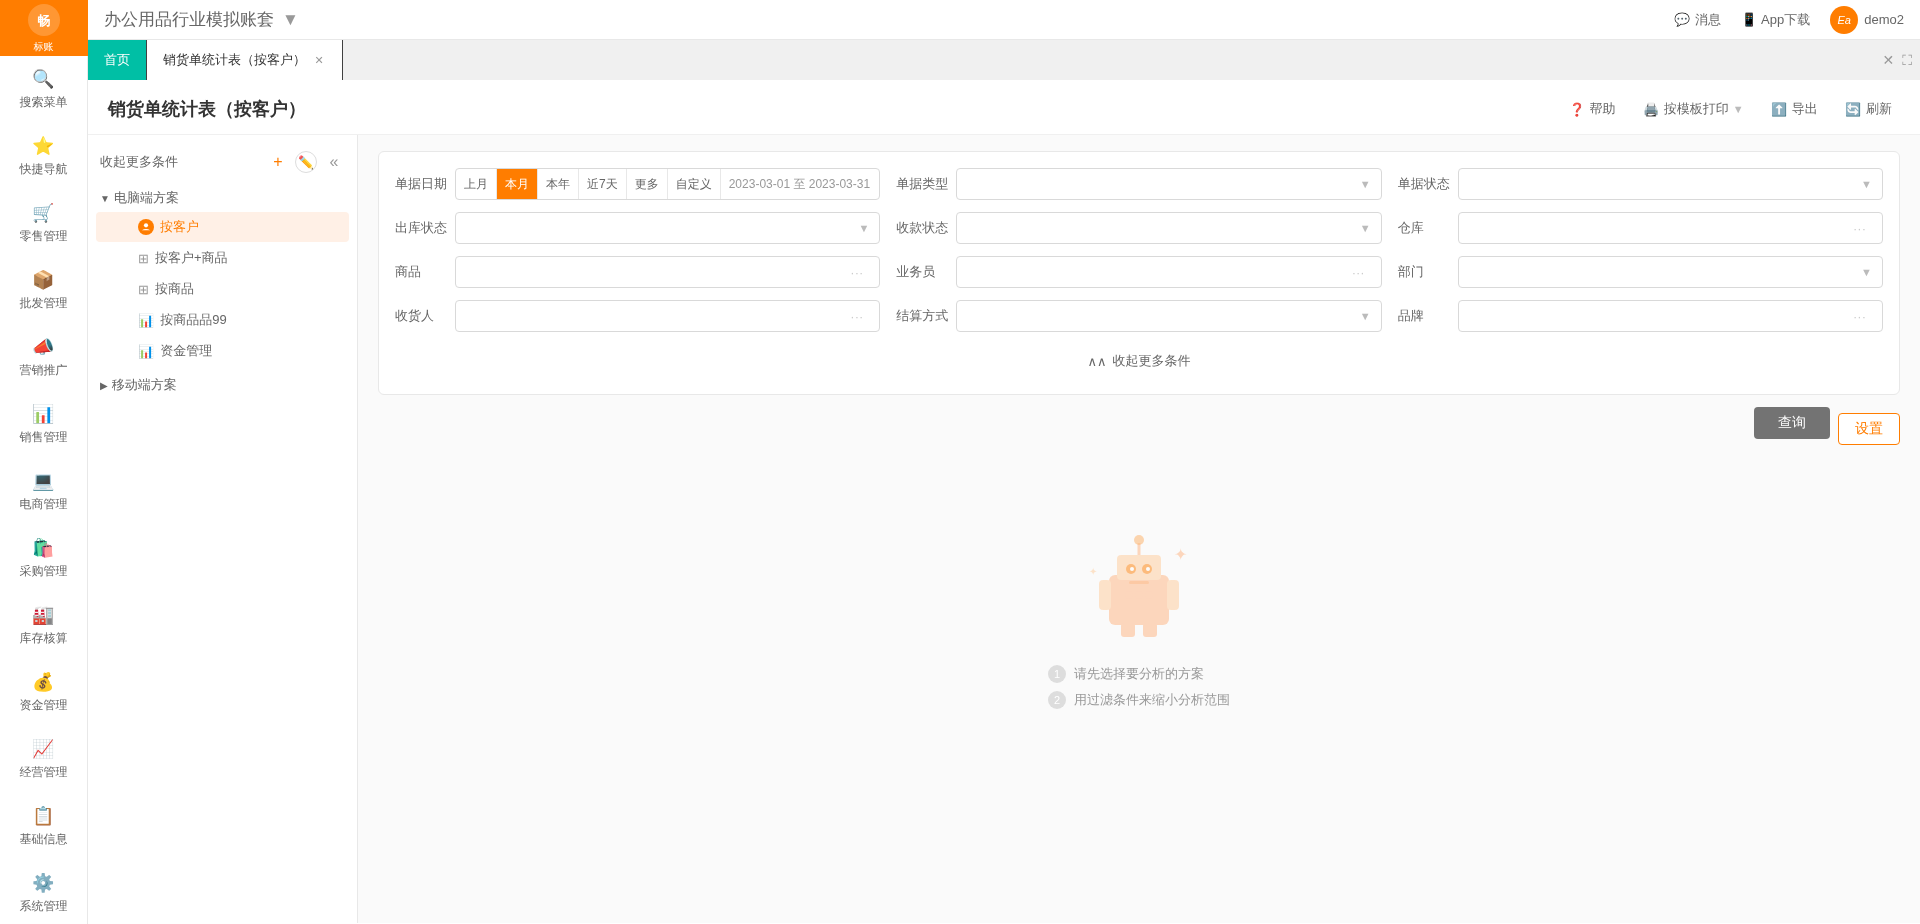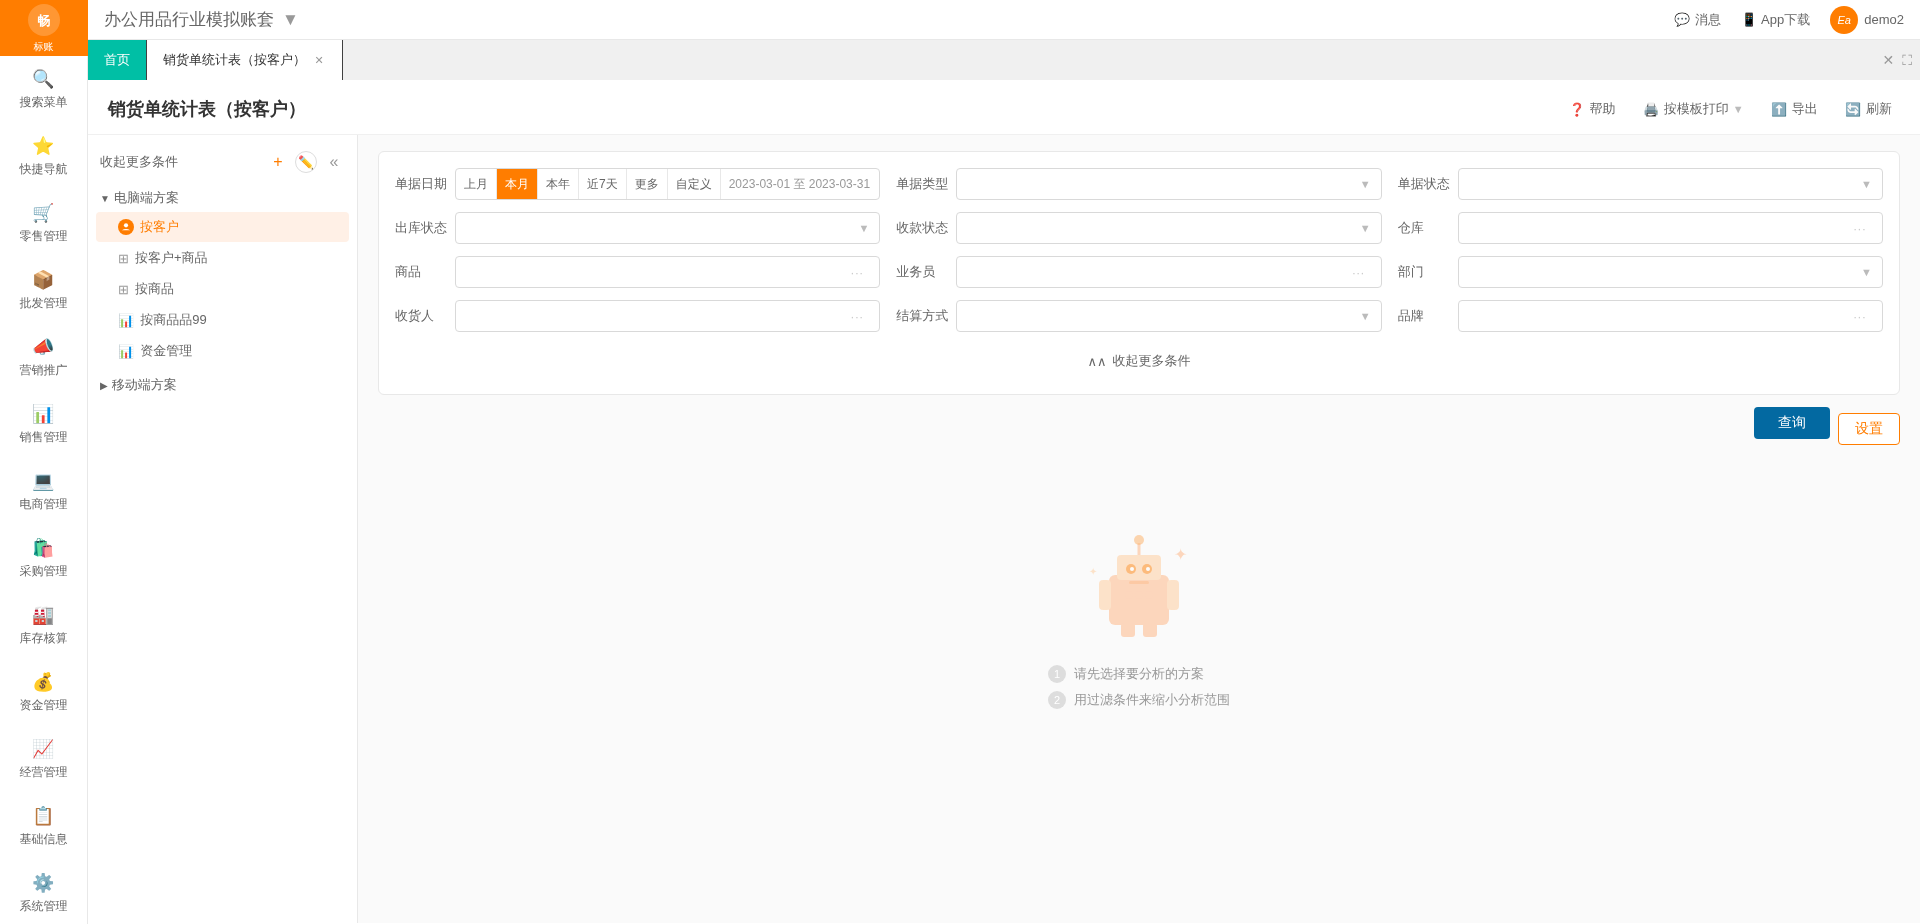--- a/index.html
+++ b/index.html
@@ -47,41 +47,41 @@
 
     
     .left-panel { width: 270px; border-right: 1px solid #e8e8e8; padding: 12px 0; flex-shrink: 0; background: #fff; overflow-y: auto; }
     .panel-header { padding: 4px 12px 8px; display: flex; align-items: center; justify-content: space-between; }
     .panel-title { font-size: 13px; color: #666; }
     .panel-actions { display: flex; gap: 6px; align-items: center; }
     .panel-action-btn { width: 22px; height: 22px; display: flex; align-items: center; justify-content: center; border-radius: 50%; cursor: pointer; color: #999; font-size: 14px; border: 1px solid #ddd; background: #fff; }
     .collapse-btn { color: #999; cursor: pointer; font-size: 16px; }
 
     .tree-section { margin-top: 4px; }
-    .tree-item { padding: 6px 12px 6px 22px; display: flex; align-items: center; gap: 6px; cursor: pointer; color: #666; font-size: 13px; border-radius: 4px; margin: 1px 8px; }
+    .tree-item { padding: 6px 12px 6px 42px; display: flex; align-items: center; gap: 6px; cursor: pointer; color: #666; font-size: 13px; border-radius: 4px; margin: 1px 8px; }
     .tree-item.active { background: #fff0e6; color: #ff7d00; font-weight: 500; }
     .tree-subgroup-header { display: flex; align-items: center; gap: 4px; color: #666; font-size: 13px; cursor: pointer; padding: 4px 12px; }
 
     
     .right-panel { flex: 1; padding: 16px 20px; overflow-y: auto; background: #fafafa; }
     .filter-item { display: flex; align-items: center; gap: 0; }
     .filter-label { color: #666; font-size: 13px; white-space: nowrap; min-width: 60px; }
     .filter-control { flex: 1; height: 32px; border: 1px solid #d9d9d9; border-radius: 4px; background: #fff; display: flex; align-items: center; padding: 0 10px; cursor: pointer; justify-content: space-between; font-size: 13px; color: #333; }
     .filter-control-placeholder { color: #bbb; }
     .filter-date-range { flex: 1; border: 1px solid #d9d9d9; border-radius: 4px; background: #fff; height: 32px; display: flex; align-items: center; font-size: 13px; overflow: hidden; }
     .date-quick-btns { display: flex; align-items: center; }
     .date-btn { padding: 0 8px; height: 36px; display: flex; align-items: center; font-size: 12px; color: #666; cursor: pointer; border-right: 1px solid #e8e8e8; }
     .date-btn.active { background: #ff7d00; color: #fff; border-radius: 2px; }
     .date-range-text { padding: 0 8px; color: #999; font-size: 12px; flex: 1; }
     .filter-dots { color: #ccc; cursor: pointer; padding: 0 6px; }
 
     .filter-section { background: #fff; border: 1px solid #e8e8e8; border-radius: 6px; padding: 16px; margin-bottom: 12px; }
     .collapse-more { display: flex; align-items: center; justify-content: center; gap: 6px; color: #666; font-size: 13px; cursor: pointer; padding: 8px 0; margin-top: 4px; }
 
-    .query-btn { background: #0369a1; color: #fff; border: none; border-radius: 4px; padding: 6px 24px; font-size: 14px; cursor: pointer; height: 32px; }
+    .query-btn { background: #737373; color: #fff; border: none; border-radius: 4px; padding: 6px 24px; font-size: 14px; cursor: pointer; height: 32px; }
     .settings-btn { background: #fff; color: #ff7d00; border: 1px solid #ff7d00; border-radius: 4px; padding: 6px 16px; font-size: 14px; cursor: pointer; height: 32px; margin-top: 6px; }
 
     
     .empty-state { display: flex; flex-direction: column; align-items: center; justify-content: center; padding: 60px 20px; }
     .empty-icon { width: 120px; height: 120px; margin-bottom: 20px; }
     .empty-tips { display: flex; flex-direction: column; gap: 8px; }
     .empty-tip { display: flex; align-items: center; gap: 8px; color: #999; font-size: 13px; }
     .tip-num { width: 18px; height: 18px; background: #ddd; border-radius: 50%; display: flex; align-items: center; justify-content: center; color: #fff; font-size: 11px; flex-shrink: 0; }
 
     .dropdown-arrow { font-size: 11px; color: #bbb; }

